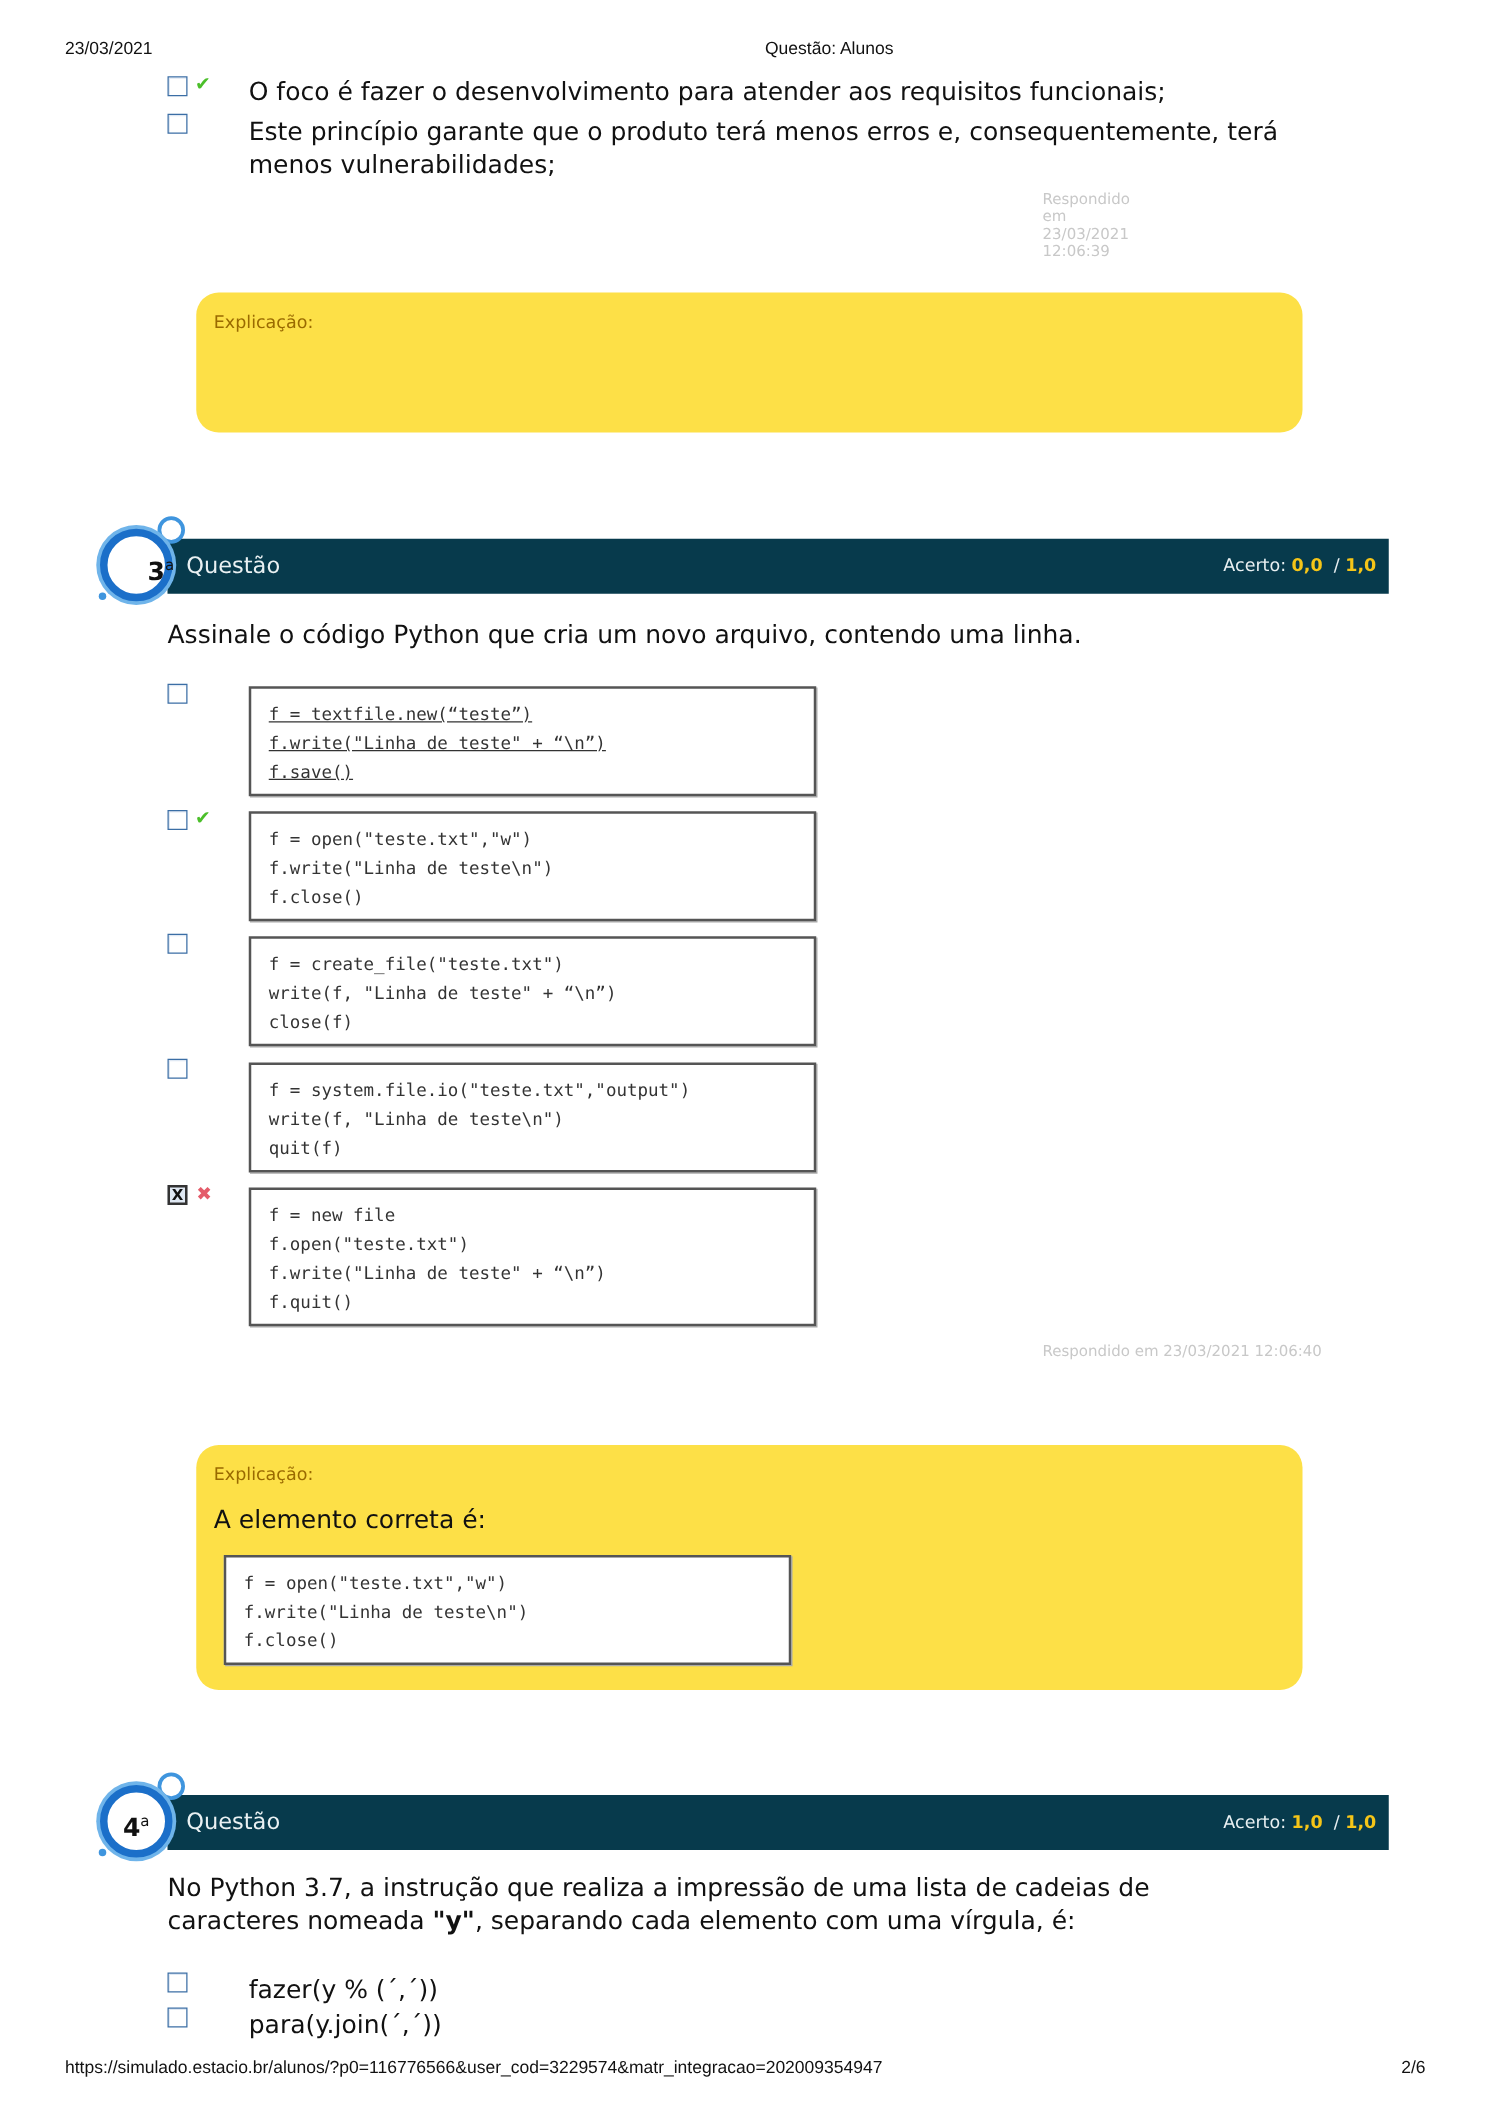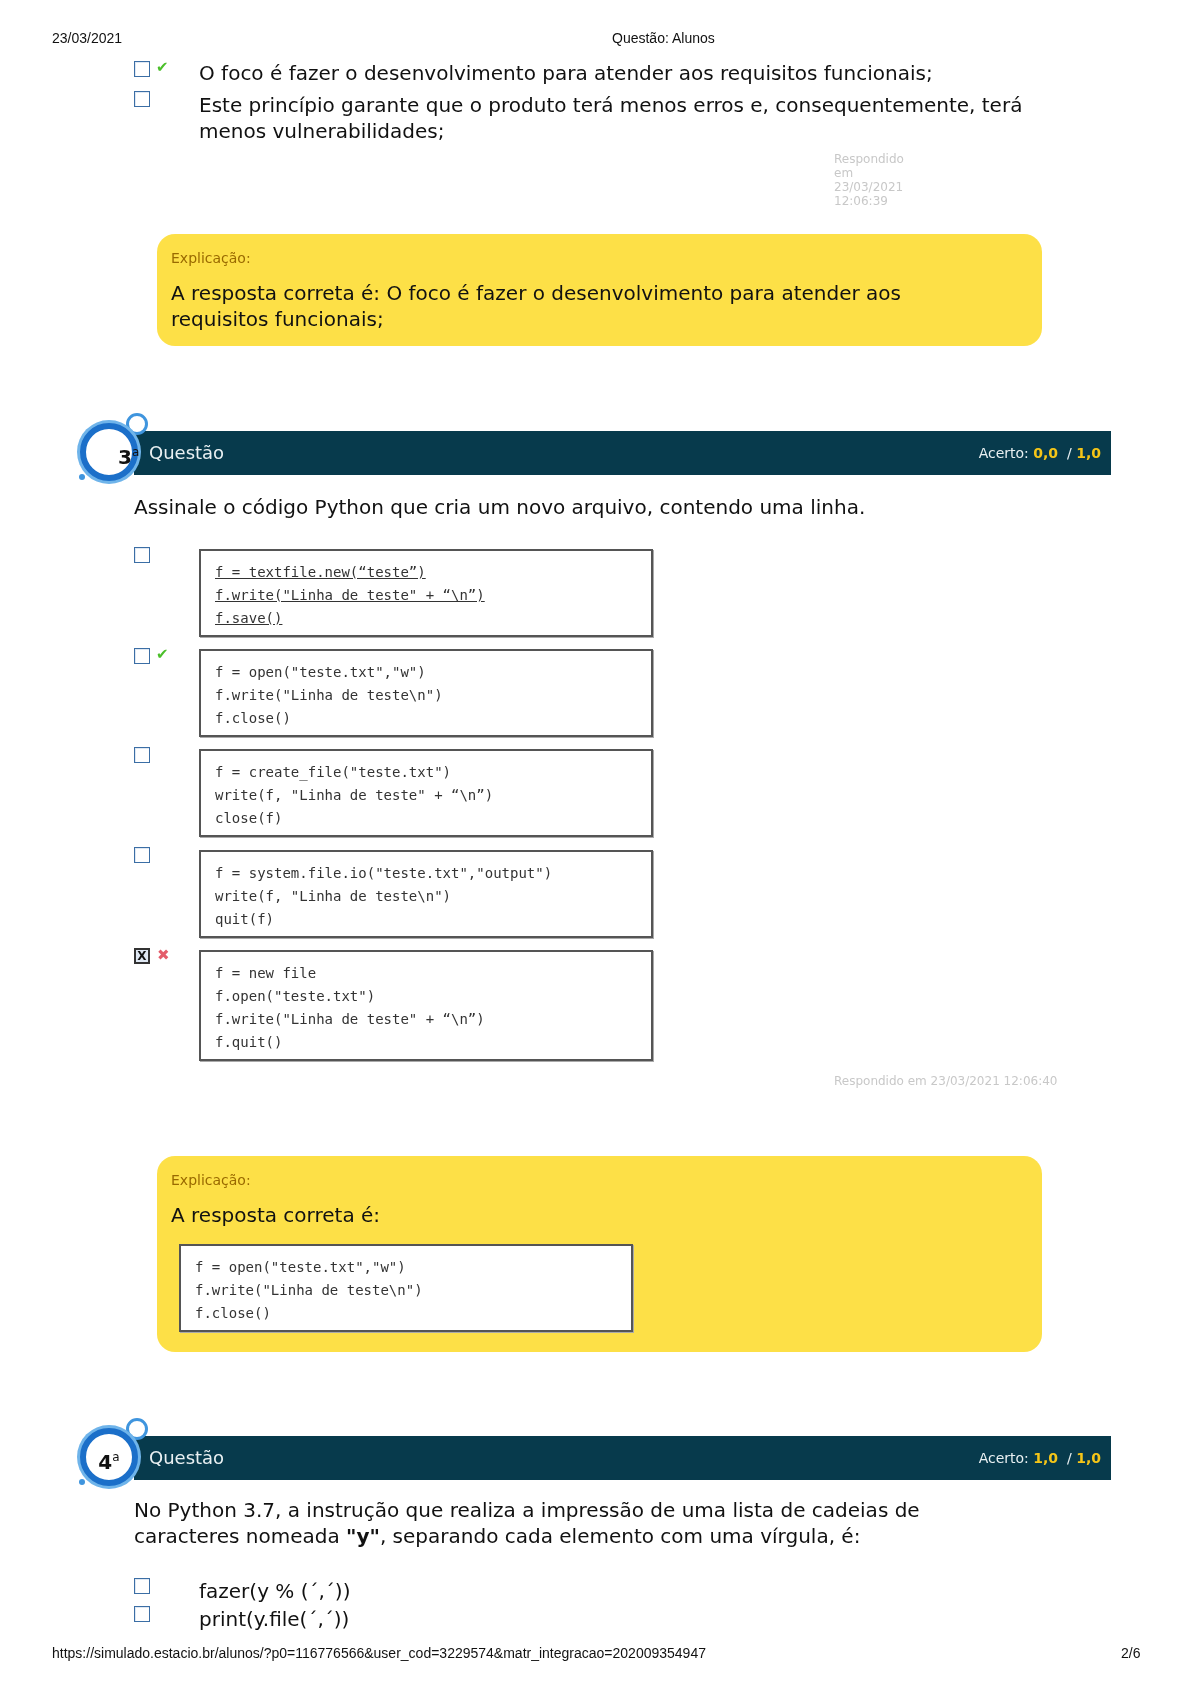--- a/index.html
+++ b/index.html
@@ -45,21 +45,20 @@
   <div class="abs tick" style="left:156px; top:58px;">✔</div>
   <div class="abs opt-text" style="left:199px; top:60px; width:850px;">O foco é fazer o desenvolvimento para atender aos requisitos funcionais;</div>
 
   <div class="abs chk" style="left:134px; top:91px;"></div>
   <div class="abs opt-text" style="left:199px; top:92px; width:850px;">Este princípio garante que o produto terá menos erros e, consequentemente, terá menos vulnerabilidades;</div>
 
   <div class="abs answered" style="left:834px; top:152px;">Respondido em 23/03/2021 12:06:39</div>
 
   <div class="abs explain" style="left:157px; top:234px; width:885px; height:112px;">
     <div class="abs explain-label" style="left:14px; top:16px;">Explicação:</div>
-    <div class="abs explain-text" style="left:14px; top:46px; width:800px;">A resposta correta é: O foco é fazer o desenvolvimento para atender aos requisitos funcionais;</div>
   </div>
 </div>
 
 <div class="abs qbar" style="left:134px; top:431px; width:977px;">
   <div class="abs qbar-title" style="left:15px; top:11px;">Questão</div>
   <div class="abs qbar-score" style="right:10px; top:14px;">
     <span>Acerto:</span>
     <b>0,0</b>
     &nbsp;<span>/</span>
     <b>1,0</b>
@@ -98,21 +97,21 @@
 <div class="abs cross" style="left:157px; top:946px;">✖</div>
 <div class="abs code" style="left:199px; top:950px; width:454px; height:111px;">f = new file
 f.open("teste.txt")
 f.write("Linha de teste" + “\n”)
 f.quit()</div>
 
 <div class="abs answered" style="left:834px; top:1074px;">Respondido em 23/03/2021 12:06:40</div>
 
 <div class="abs explain" style="left:157px; top:1156px; width:885px; height:196px;">
   <div class="abs explain-label" style="left:14px; top:16px;">Explicação:</div>
-  <div class="abs explain-text" style="left:14px; top:46px;">A resposta correta é:</div>
+  <div class="abs explain-text" style="left:14px; top:46px;">A elemento correta é:</div>
   <div class="abs code" style="left:22px; top:88px; width:454px; height:88px;">f = open("teste.txt","w")
 f.write("Linha de teste\n")
 f.close()</div>
 </div>
 
 <div class="abs qbar" style="left:134px; top:1436px; width:977px;">
   <div class="abs qbar-title" style="left:15px; top:11px;">Questão</div>
   <div class="abs qbar-score" style="right:10px; top:14px;">
     <span>Acerto:</span>
     <b>1,0</b>
@@ -126,16 +125,16 @@
   <span>4</span><sup>a</sup>
 </div>
 
 <div class="abs qtext" style="left:134px; top:1497px; width:860px;">
   <span>No Python 3.7, a instrução que realiza a impressão de uma lista de cadeias de caracteres nomeada </span><b>"y"</b><span>, separando cada elemento com uma vírgula, é:</span>
 </div>
 
 <div class="abs chk" style="left:134px; top:1578px;"></div>
 <div class="abs opt-text" style="left:199px; top:1578px;">fazer(y % (´,´))</div>
 <div class="abs chk" style="left:134px; top:1606px;"></div>
-<div class="abs opt-text" style="left:199px; top:1606px;">print(y.file(´,´))</div>
+<div class="abs opt-text" style="left:199px; top:1606px;">para(y.join(´,´))</div>
 
 <div class="abs foot" style="left:52px; top:1645px;">https://simulado.estacio.br/alunos/?p0=116776566&amp;user_cod=3229574&amp;matr_integracao=202009354947</div>
 <div class="abs foot" style="left:1121px; top:1645px;">2/6</div>
 
 </body></html>

